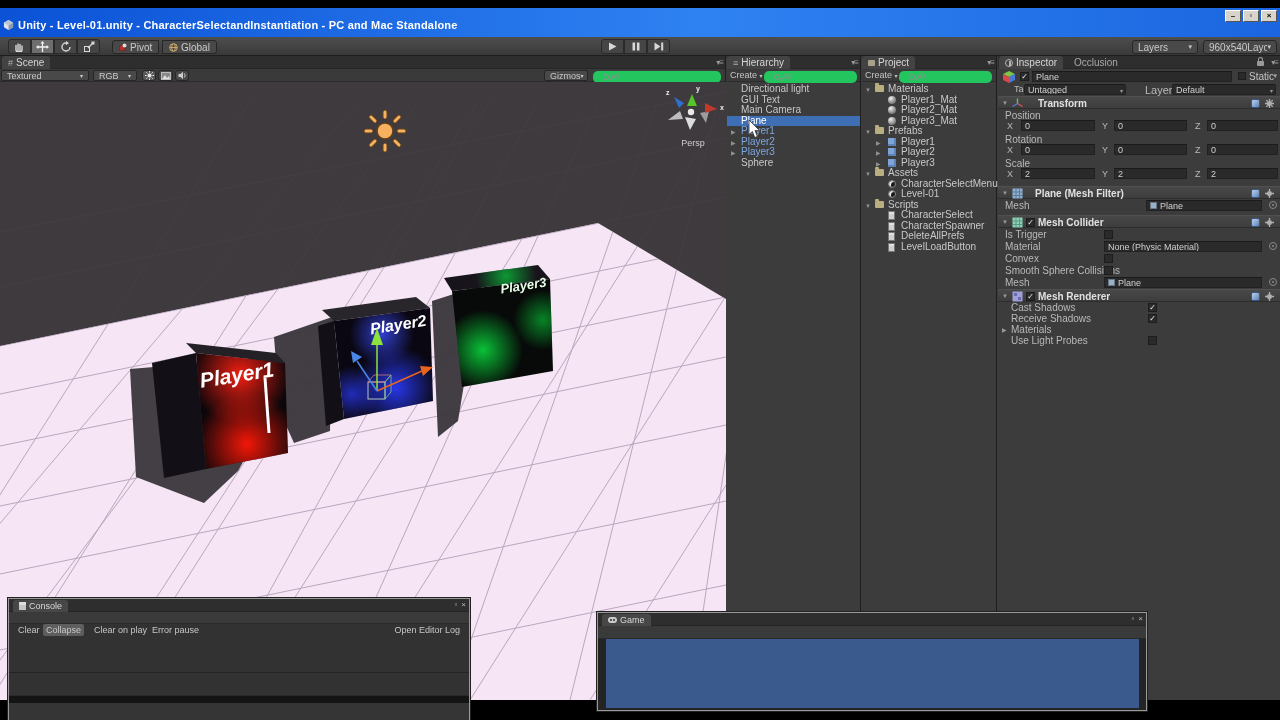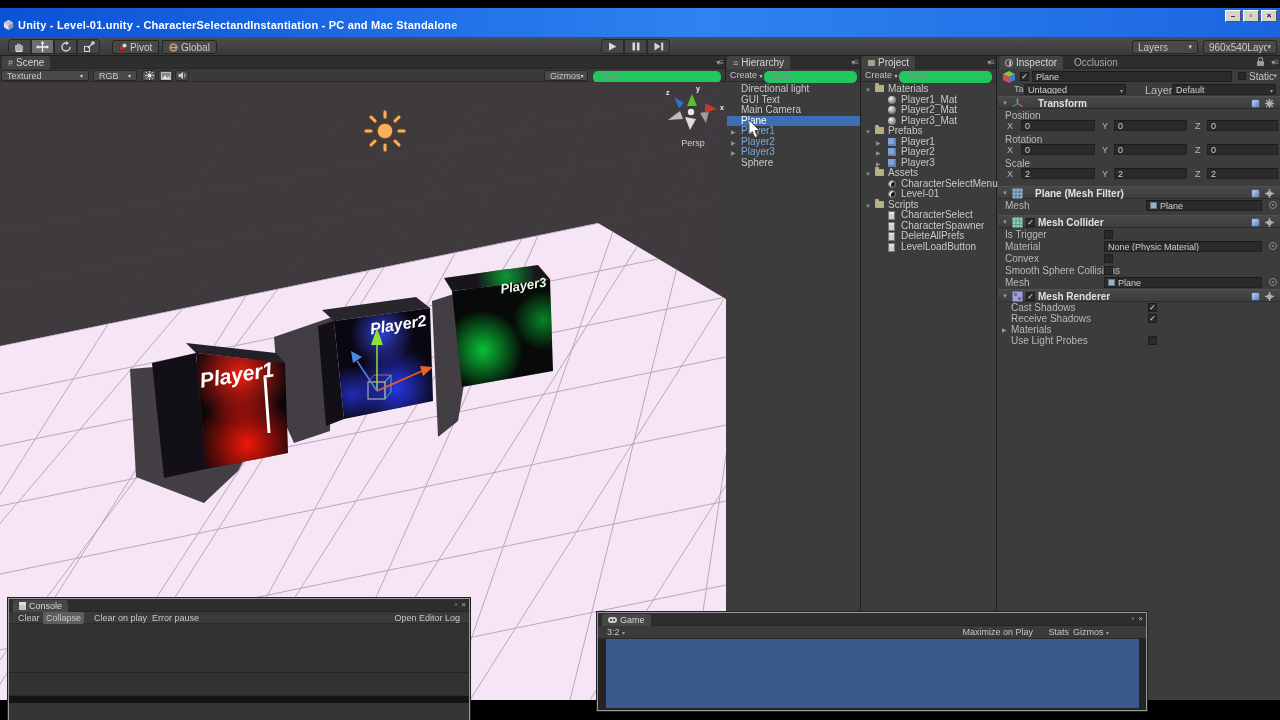--- a/index.html
+++ b/index.html
@@ -106,21 +106,21 @@
   
   .floatwin { position:absolute; background:#353535; border:1px solid #999; z-index:40;
               box-shadow:0 0 0 1px #222; }
   .fw-titlebar { position:relative; height:13px; background:#2e2e2e; border-bottom:1px solid #242424; }
   .fw-tab { position:absolute; left:4px; top:1px; height:12px; background:#474747;
             border-radius:3px 3px 0 0; color:#d8d8d8; font-size:9px;
             display:flex; align-items:center; gap:3px; padding:0 6px; }
   .fw-btns { position:absolute; right:3px; top:1px; color:#bbb; font-size:8px; display:flex; gap:4px; }
   .fw-toolbar { position:relative; height:12px; background:#3a3a3a; border-bottom:1px solid #2a2a2a;
                 font-size:9px; color:#c7c7c7; }
-  .cbtn { position:absolute; top:0; line-height:12px; padding:0 3px;text-align:center; }
+  .cbtn { position:absolute; top:12px; line-height:12px; padding:0 3px;text-align:center; }
   .cbtn.active { background:#5e5e5e; border-radius:2px; }
   .doc-icon { width:7px; height:8px; background:#ddd; box-shadow:inset 0 -5px 0 #c5c5c5; }
   .pad-icon { width:9px; height:6px; background:#ccc; border-radius:3px; position:relative; }
   .pad-icon::before { content:""; position:absolute; left:2px; top:2px; width:2px; height:2px; background:#555; }
   .pad-icon::after  { content:""; position:absolute; right:2px; top:2px; width:2px; height:2px; background:#555; }
 
   .cursor-svg { z-index:60; pointer-events:none; }
 </style>
 </head>
 <body>

